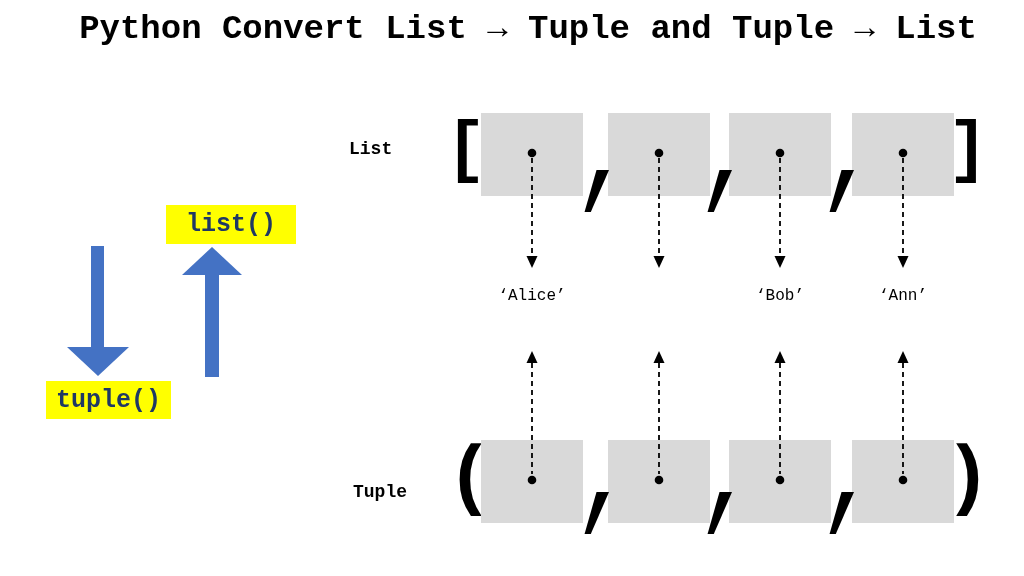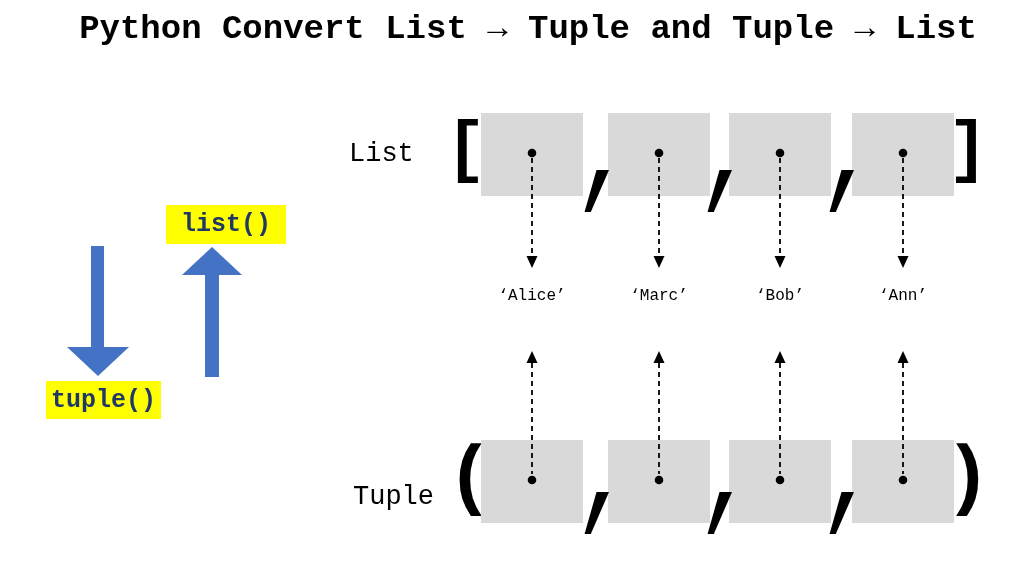--- a/index.html
+++ b/index.html
@@ -19,39 +19,39 @@
     position:absolute;top:10px;left:0;width:1024px;text-align:center;
     font-size:34px;font-weight:700;color:var(--ink-black);letter-spacing:0px;
     white-space:nowrap;
   }
   
   .fn-label{
     position:absolute;display:flex;align-items:center;justify-content:center;
     background:var(--highlight-yellow);color:var(--code-text-navy);
     font-weight:700;font-size:25px;white-space:nowrap;
   }
-  .list-fn{left:150px;top:205px;width:120px;height:39px;}
-  .tuple-fn{left:30px;top:381px;width:115px;height:38px;}
+  .list-fn{left:150px;top:205px;width:130px;height:39px;}
+  .tuple-fn{left:30px;top:381px;width:125px;height:38px;}
   .shaft{position:absolute;background:var(--arrow-blue);}
   .down-shaft{left:75px;top:246px;width:13px;height:102px;}
   .up-shaft{left:189px;top:274px;width:14px;height:103px;}
   .tri{position:absolute;width:0;height:0;}
   .down-head{
     left:51px;top:347px;
     border-left:31px solid transparent;border-right:31px solid transparent;
     border-top:29px solid var(--arrow-blue);
   }
   .up-head{
     left:166px;top:247px;
     border-left:30px solid transparent;border-right:30px solid transparent;
     border-bottom:28px solid var(--arrow-blue);
   }
   
   .row-label{
-    position:absolute;font-weight:400;font-size:27px;color:var(--ink-black);
+    position:absolute;font-weight:700;font-size:18px;color:var(--ink-black);
     white-space:nowrap;
   }
   .list-label{left:333px;top:139px;}
   .tuple-label{left:337px;top:482px;}
   .big-glyph{
     position:absolute;display:flex;align-items:center;justify-content:center;
     font-weight:700;color:var(--ink-black);
   }
   .open-bracket,.close-bracket{top:114px;width:30px;height:72px;font-size:68px;}
   .open-bracket{left:435px;}
@@ -104,21 +104,20 @@
     </div>
   <div class="comma lc g2">
       <span class="sr">,</span>
     </div>
   <div class="comma lc g3">
       <span class="sr">,</span>
     </div>
   <div class="big-glyph close-bracket">]</div>
 
   <div class="value v1">‘Alice’</div>
-  <div class="value v2">‘Marc’</div>
   <div class="value v3">‘Bob’</div>
   <div class="value v4">‘Ann’</div>
 
   <div class="row-label tuple-label">Tuple</div>
   <div class="big-glyph open-paren">(</div>
   <div class="cell r2 cx1"></div>
   <div class="cell r2 cx2"></div>
   <div class="cell r2 cx3"></div>
   <div class="cell r2 cx4"></div>
   <div class="comma tc g1">

